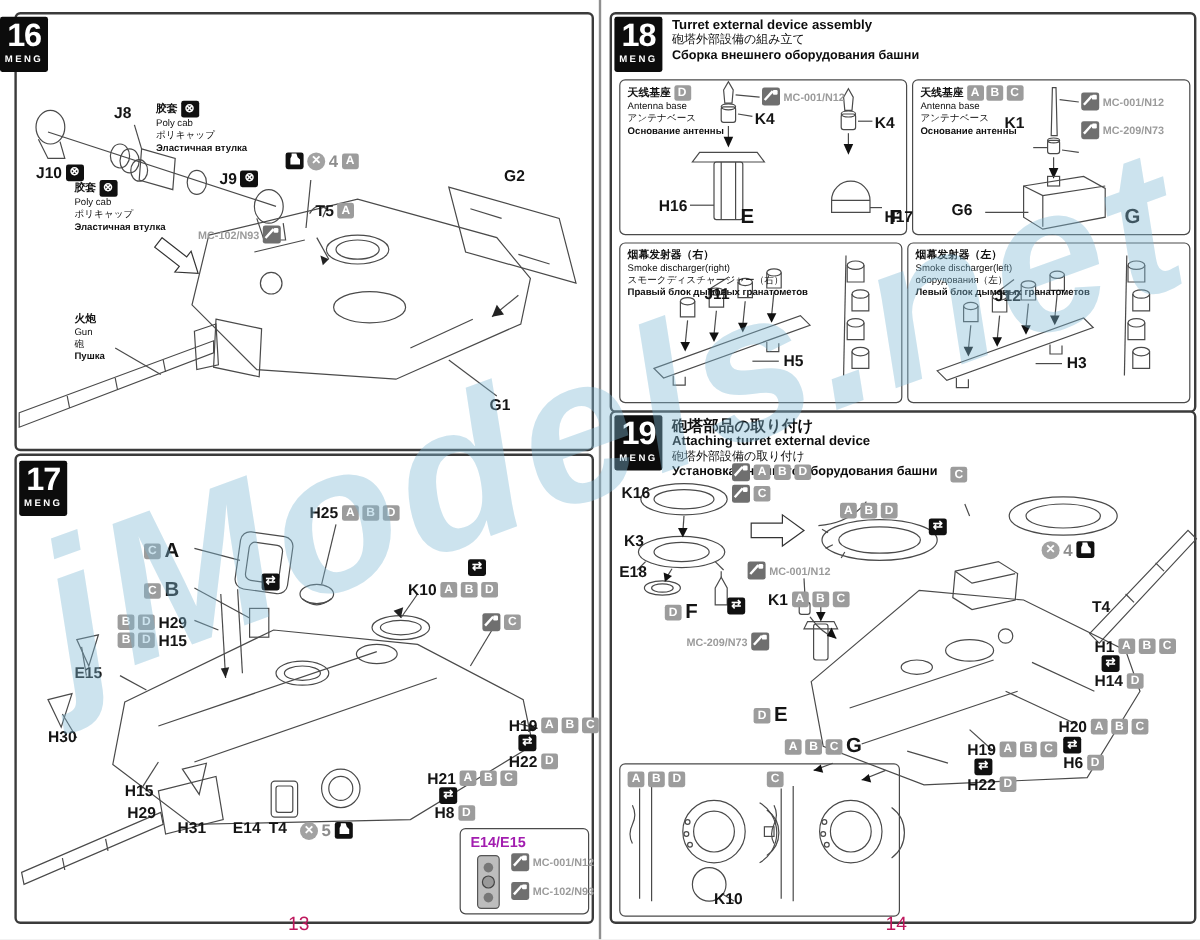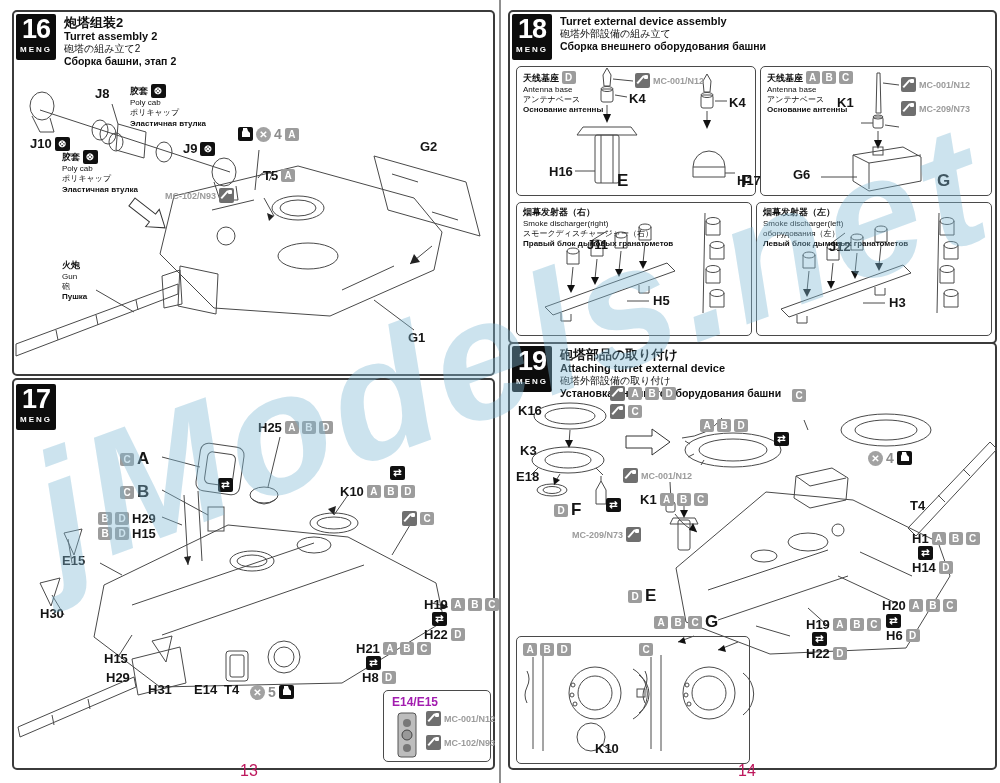--- a/index.html
+++ b/index.html
@@ -45,29 +45,23 @@
       color:rgba(128,184,212,0.40);transform:rotate(-20deg);pointer-events:none;z-index:8;white-space:nowrap}
   svg.art{position:absolute;overflow:visible;z-index:1}
 </style>
 </head>
 <body>
 
 <div class="sheet">
   <div class="gutter"></div>
 
   <div class="frame" style="left:12px;top:10px;width:479px;height:362px"></div>
-  <div class="numbox" style="left:16px;top:14px">
+  <div class="numbox" style="left:0;top:14px">
     <span class="n">16</span>
     <span class="b">MENG</span>
-  </div>
-  <div class="titles" style="left:64px;top:15px">
-    <div class="t-zh">炮塔组装2</div>
-    <div class="t-en">Turret assembly 2</div>
-    <div class="t-ja">砲塔の組み立て2</div>
-    <div class="t-ru">Сборка башни, этап 2</div>
   </div>
 
   <svg class="art" style="left:12px;top:60px" width="479" height="308" viewBox="0 0 479 308">
     <g stroke="#4a4a4a" fill="none" stroke-width="1">
       <line x1="28" y1="50" x2="218" y2="112"></line>
       <ellipse cx="30" cy="46" rx="12" ry="14"></ellipse>
         <path d="M20 56 l8 16 h14 l-4 -14"></path>
       <ellipse cx="88" cy="70" rx="8" ry="10"></ellipse>
         <ellipse cx="96" cy="74" rx="8" ry="10"></ellipse>
       <path d="M106 64 l28 8 -2 26 -28 -8 z"></path>

